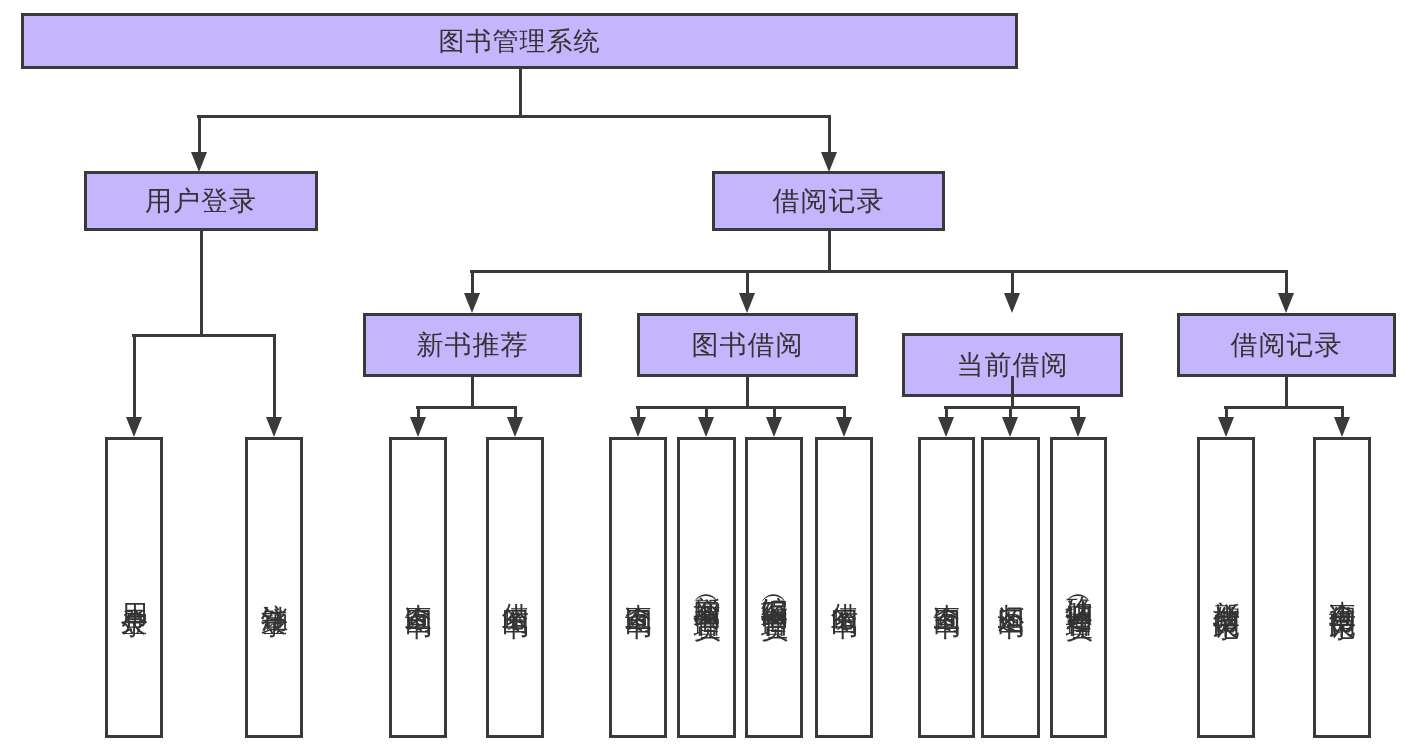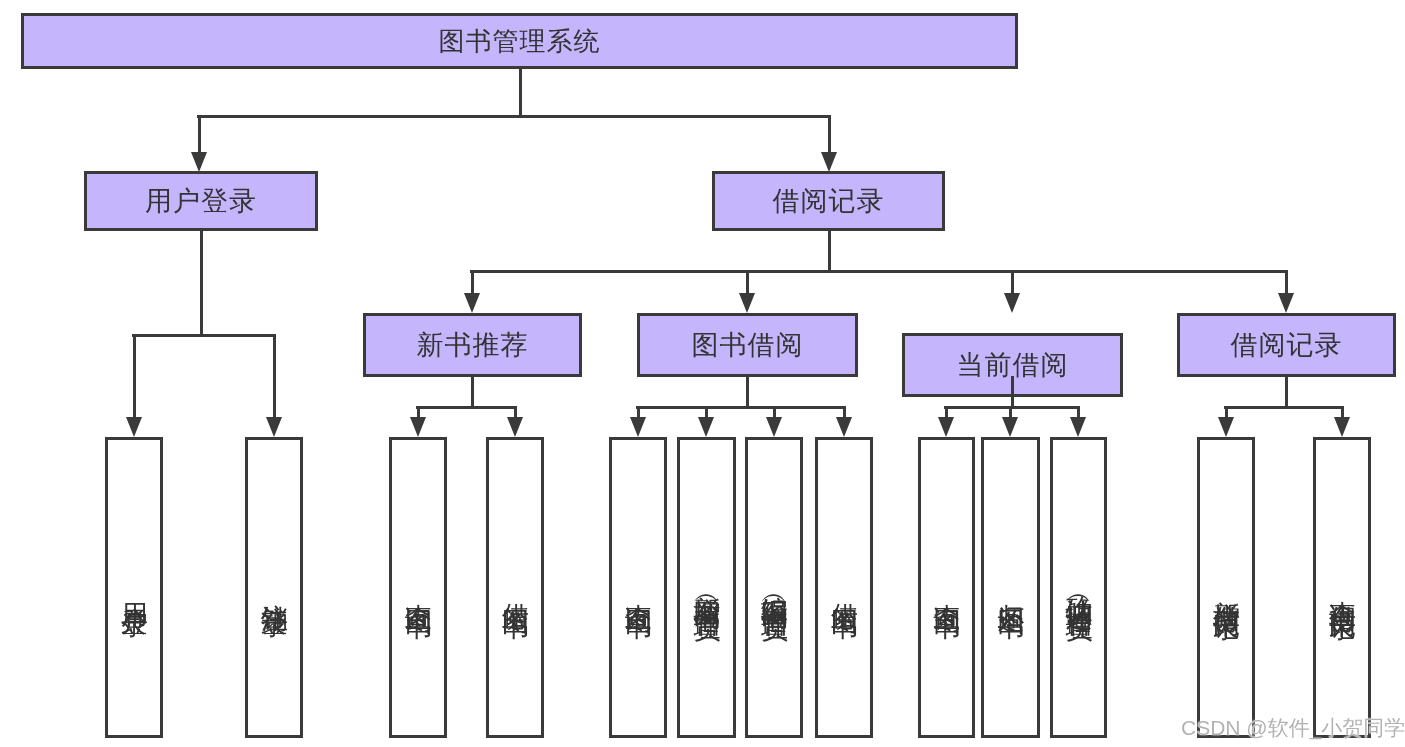--- a/index.html
+++ b/index.html
@@ -157,14 +157,13 @@
   <div class="ah" style="left:938px;top:417px;"></div>
   <div class="vl" style="left:1009px;top:406px;height:14px;"></div>
   <div class="ah" style="left:1002px;top:417px;"></div>
   <div class="vl" style="left:1077px;top:406px;height:14px;"></div>
   <div class="ah" style="left:1070px;top:417px;"></div>
   <div class="vl" style="left:1225px;top:406px;height:14px;"></div>
   <div class="ah" style="left:1218px;top:417px;"></div>
   <div class="vl" style="left:1341px;top:406px;height:14px;"></div>
   <div class="ah" style="left:1334px;top:417px;"></div>
 
-  <div class="watermark">CSDN @软件_小贺同学</div>
 </div>
 
 </body></html>

